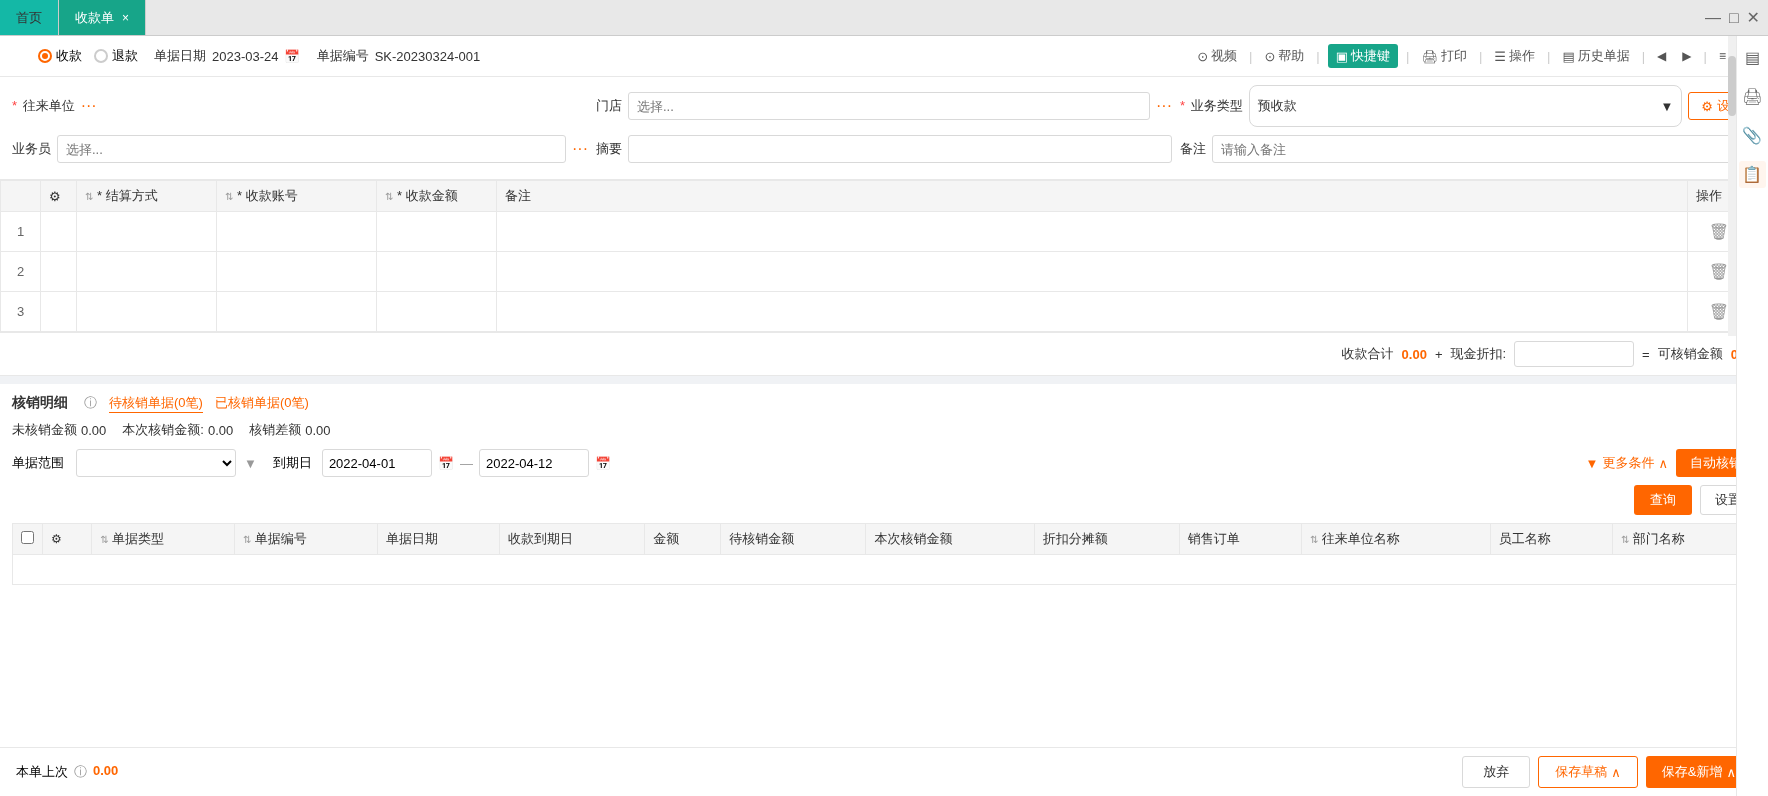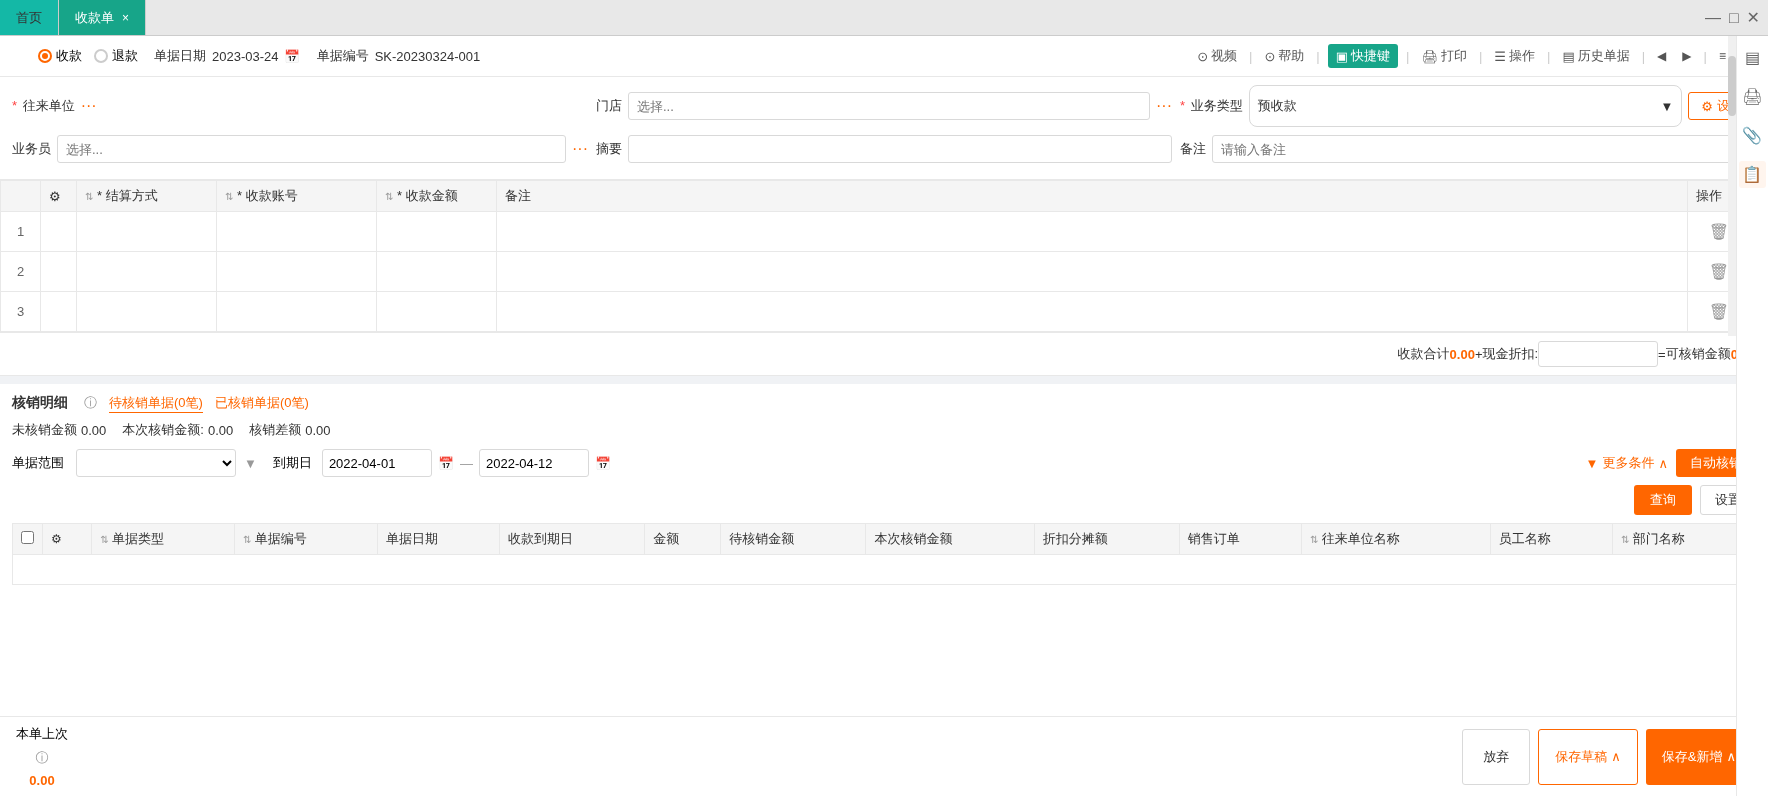--- a/index.html
+++ b/index.html
@@ -103,21 +103,21 @@
     .col-settle { width: 140px; }
     .col-account { width: 160px; }
     .col-amount { width: 120px; }
     .col-action { width: 80px; text-align: center; }
     .action-btns { display: flex; gap: 4px; justify-content: center; }
     .action-btn { cursor: pointer; color: #999; font-size: 16px; }
 
     
     .summary-row {
       display: flex; align-items: center; justify-content: flex-end;
-      padding: 8px 12px; border-top: 1px solid #e8e8e8;
+      padding: 8px 12px; gap: 8px; border-top: 1px solid #e8e8e8;
       border-bottom: 1px solid #e8e8e8; flex-shrink: 0;
     }
     .summary-text { color: #333; }
     .summary-input {
       width: 120px; height: 26px; border: 1px solid #d9d9d9;
       border-radius: 3px; padding: 0 6px; text-align: right;
     }
     .summary-value { color: #ff6600; font-weight: bold; }
 
     
@@ -179,29 +179,29 @@
     .sort-icon { color: #999; font-size: 10px; }
 
     
     .footer {
       display: flex; align-items: center; justify-content: space-between;
       padding: 8px 16px;
       border-top: 1px solid #e8e8e8;
       background: #fff;
       flex-shrink: 0;
     }
-    .footer-left { display: flex; align-items: center; gap: 6px; flex-direction: column; }
+    .footer-left { display: flex; gap: 6px; }
     .footer-right { display: flex; gap: 8px; }
     .btn-discard {
       background: #fff; border: 1px solid #d9d9d9; color: #333;
       padding: 6px 20px; border-radius: 3px; cursor: pointer; font-size: 13px;
     }
     .btn-draft {
       background: #fff; border: 1px solid #ff6600; color: #ff6600;
-      padding: 18px 16px; border-radius: 3px; cursor: pointer; font-size: 13px;
+      padding: 6px 16px; border-radius: 3px; cursor: pointer; font-size: 13px;
       display: flex; align-items: center; gap: 4px;
     }
     .btn-save {
       background: #ff6600; color: #fff; border: none;
       padding: 6px 16px; border-radius: 3px; cursor: pointer; font-size: 13px;
       display: flex; align-items: center; gap: 4px;
     }
 
     
     .right-sidebar {

